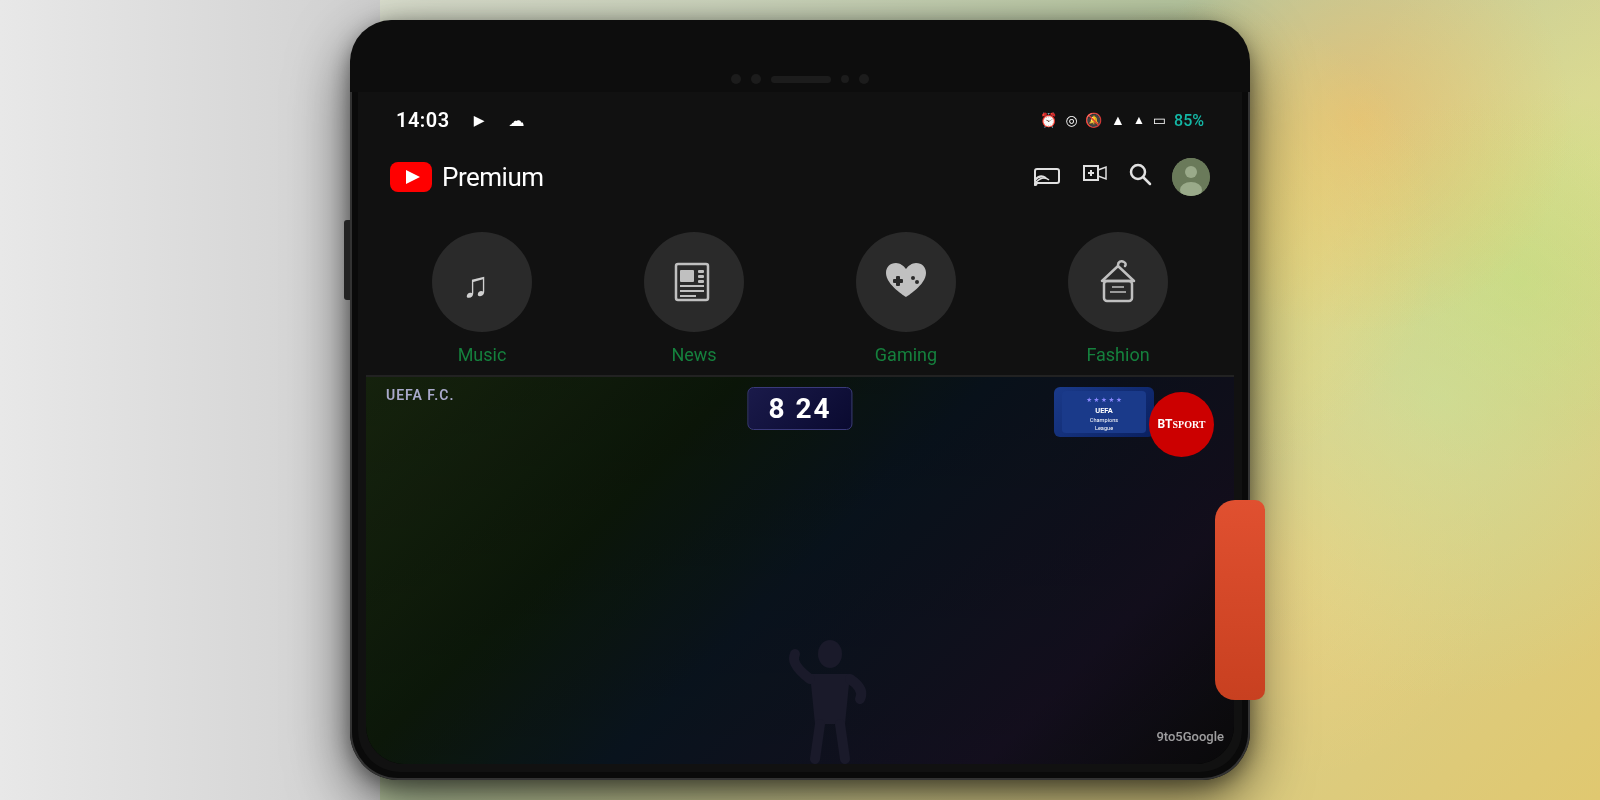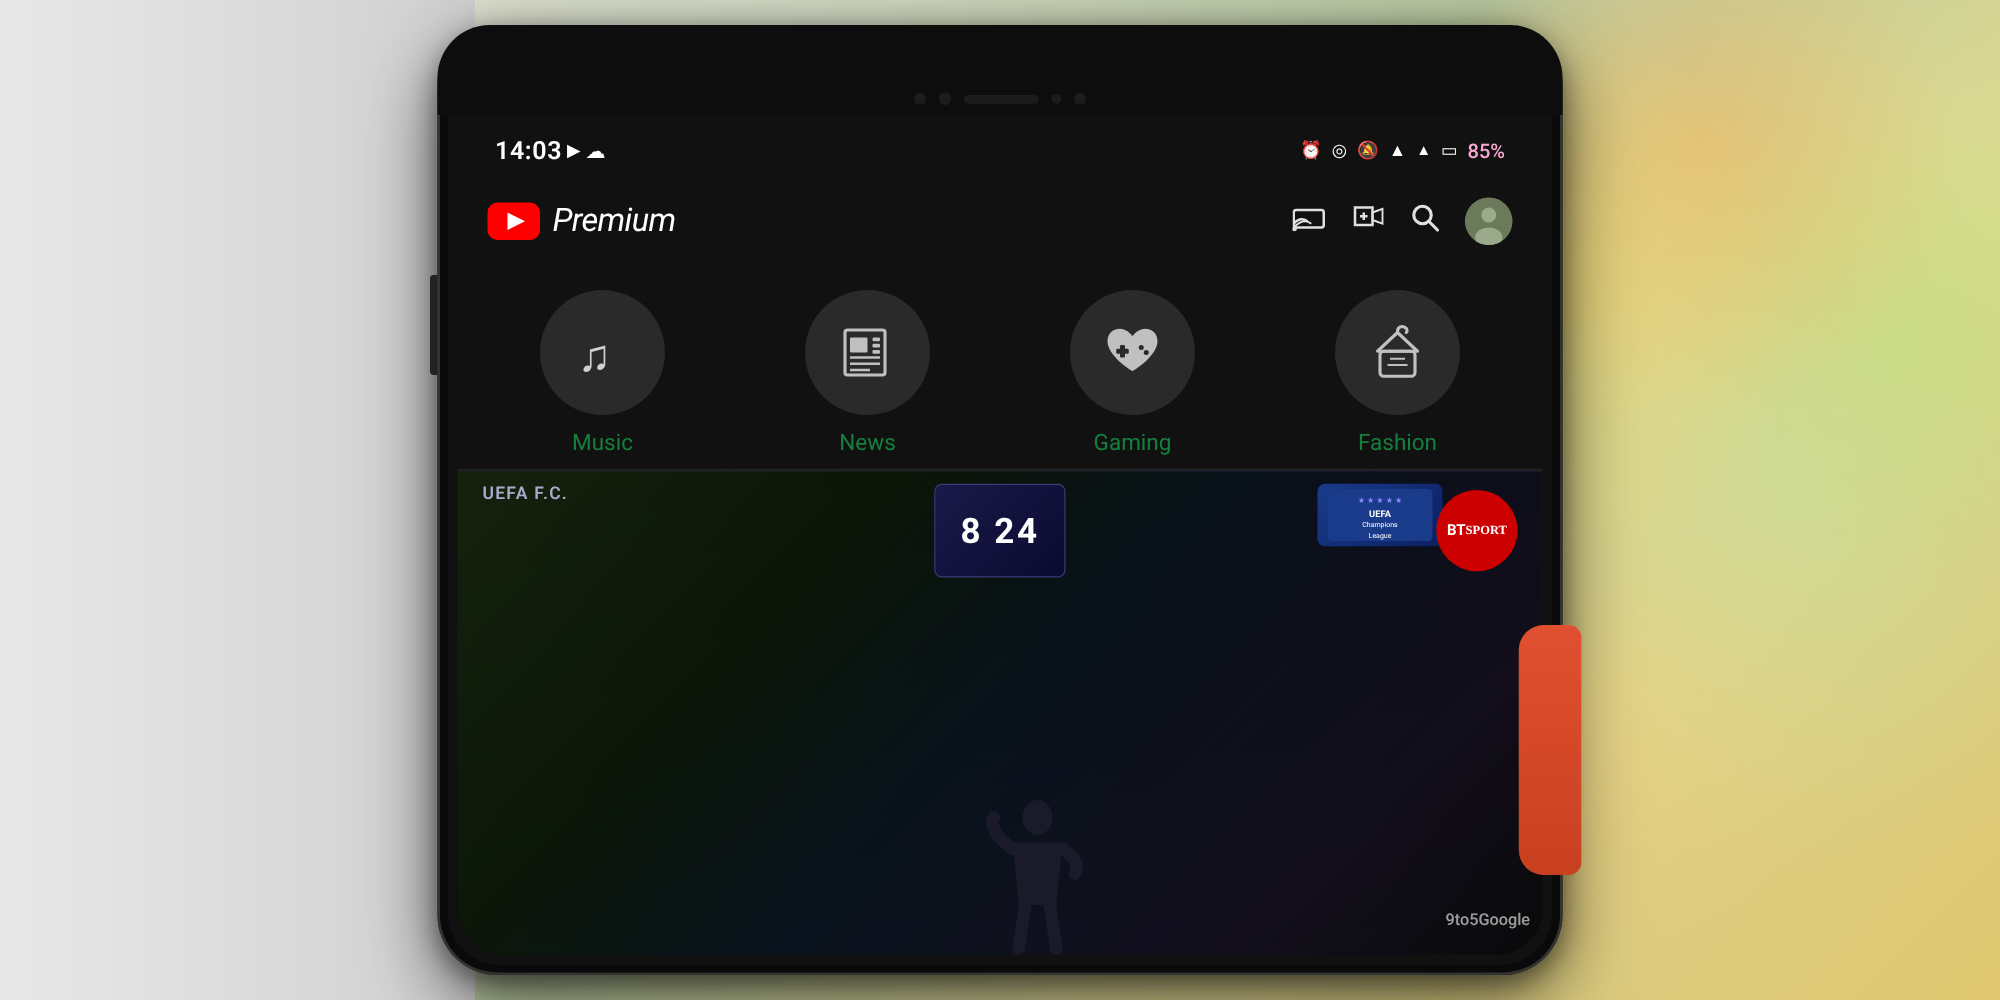--- a/index.html
+++ b/index.html
@@ -107,41 +107,40 @@
       align-items: center;
       gap: 8px;
     }
 
     .status-icon {
       color: #ffffff;
       font-size: 14px;
     }
 
     .status-battery {
-      color: #f9a8d4;
+      color: #14b8a6;
       font-size: 16px;
       font-weight: 500;
     }
 
     
     .yt-header {
       width: 100%;
       height: 70px;
       background: #111111;
       display: flex;
       align-items: center;
       justify-content: space-between;
       padding: 0 24px;
     }
 
     .yt-logo {
       display: flex;
       align-items: center;
       gap: 10px;
-      font-style: italic;
     }
 
     .yt-logo-icon {
       width: 42px;
       height: 30px;
       background: #ff0000;
       border-radius: 8px;
       display: flex;
       align-items: center;
       justify-content: center;
@@ -267,21 +266,21 @@
 
     
     .scoreboard {
       position: absolute;
       top: 10px;
       left: 50%;
       transform: translateX(-50%);
       background: linear-gradient(135deg, #1a1a4a, #0a0a30);
       border: 1px solid #3a3a7a;
       border-radius: 6px;
-      padding: 20px 20px;
+      padding: 4px 20px;
       display: flex;
       align-items: center;
       gap: 12px;
     }
 
     .score-text {
       color: #ffffff;
       font-size: 28px;
       font-weight: 700;
       letter-spacing: 2px;
@@ -411,21 +410,21 @@
         <div class="hw-dot-sm"></div>
         <div class="hw-dot"></div>
       </div>
     </div>
 
     <div class="phone-inner">
 
       <div class="phone-screen">
 
         <div class="status-bar">
-          <div style="display:flex; align-items:center; gap:4px;">
+          <div style="display:flex; align-items:center; gap:24px;">
             <span class="status-time">14:03</span>
             <span class="status-icon">▶</span>
             <span class="status-icon" style="font-size:16px;">☁</span>
           </div>
           <div class="status-icons-right">
             <span class="status-icon">⏰</span>
             <span class="status-icon">◎</span>
             <span class="status-icon">🔕</span>
             <span class="status-icon">▲</span>
             <span class="status-icon" style="font-size:12px;">▲</span>

